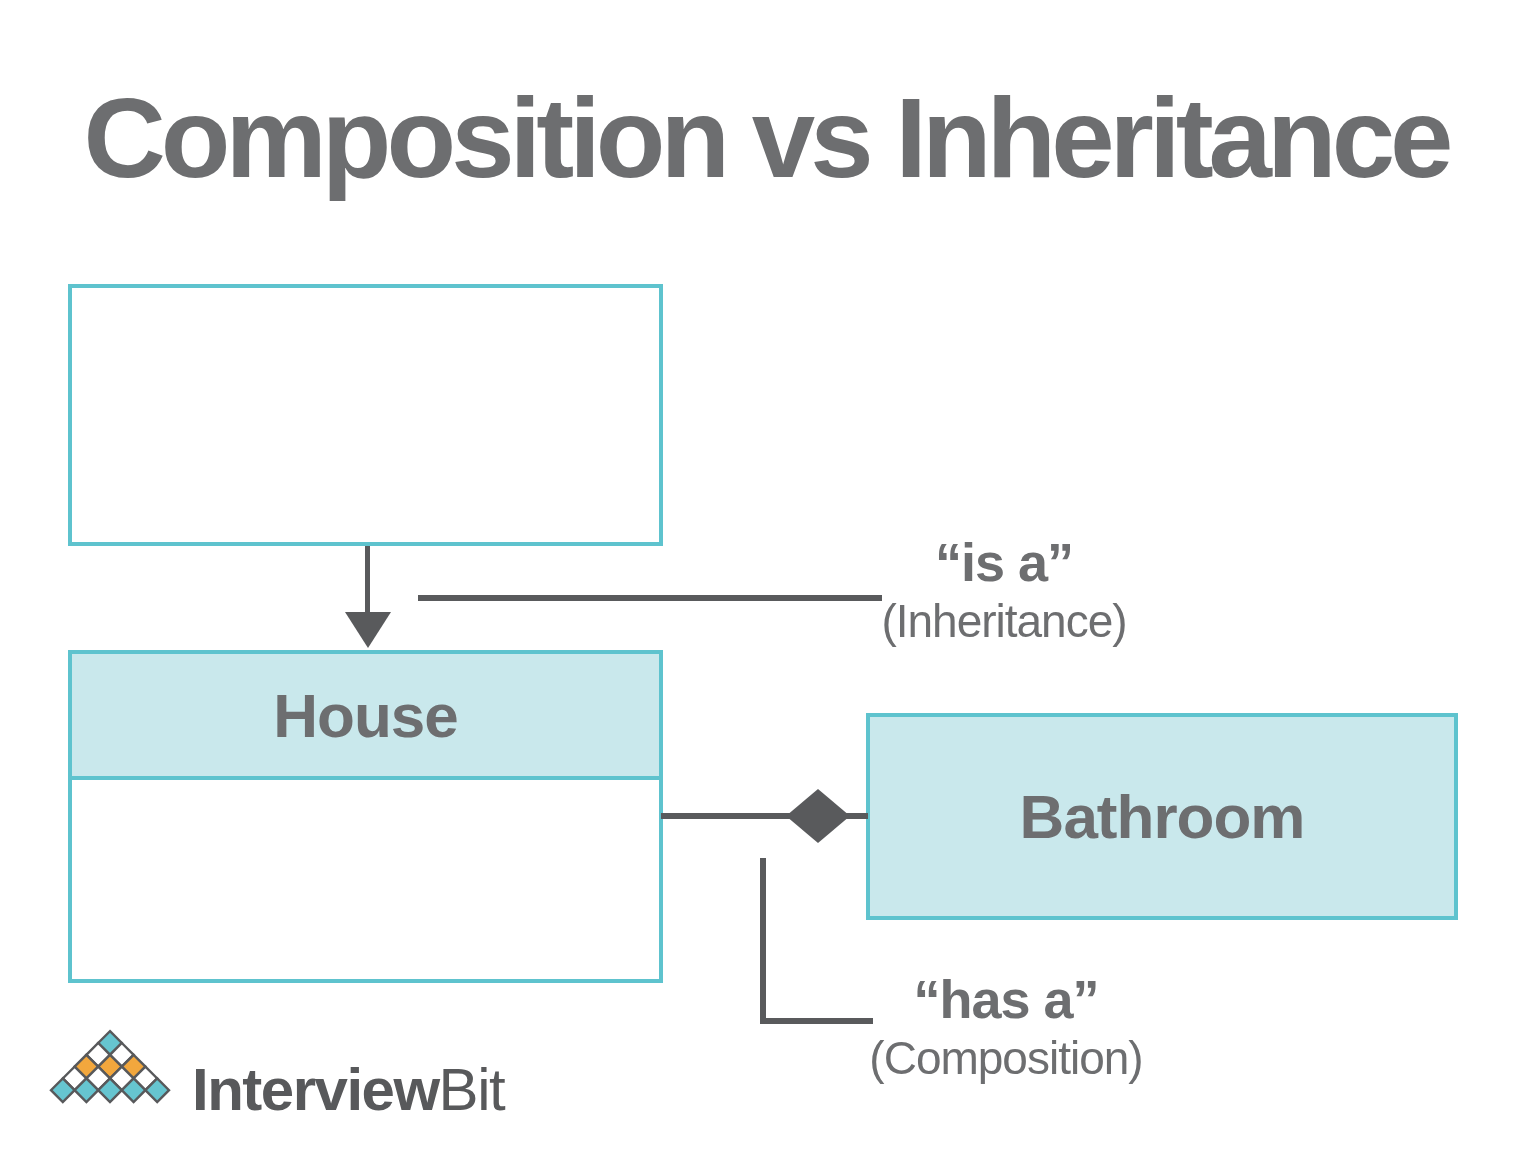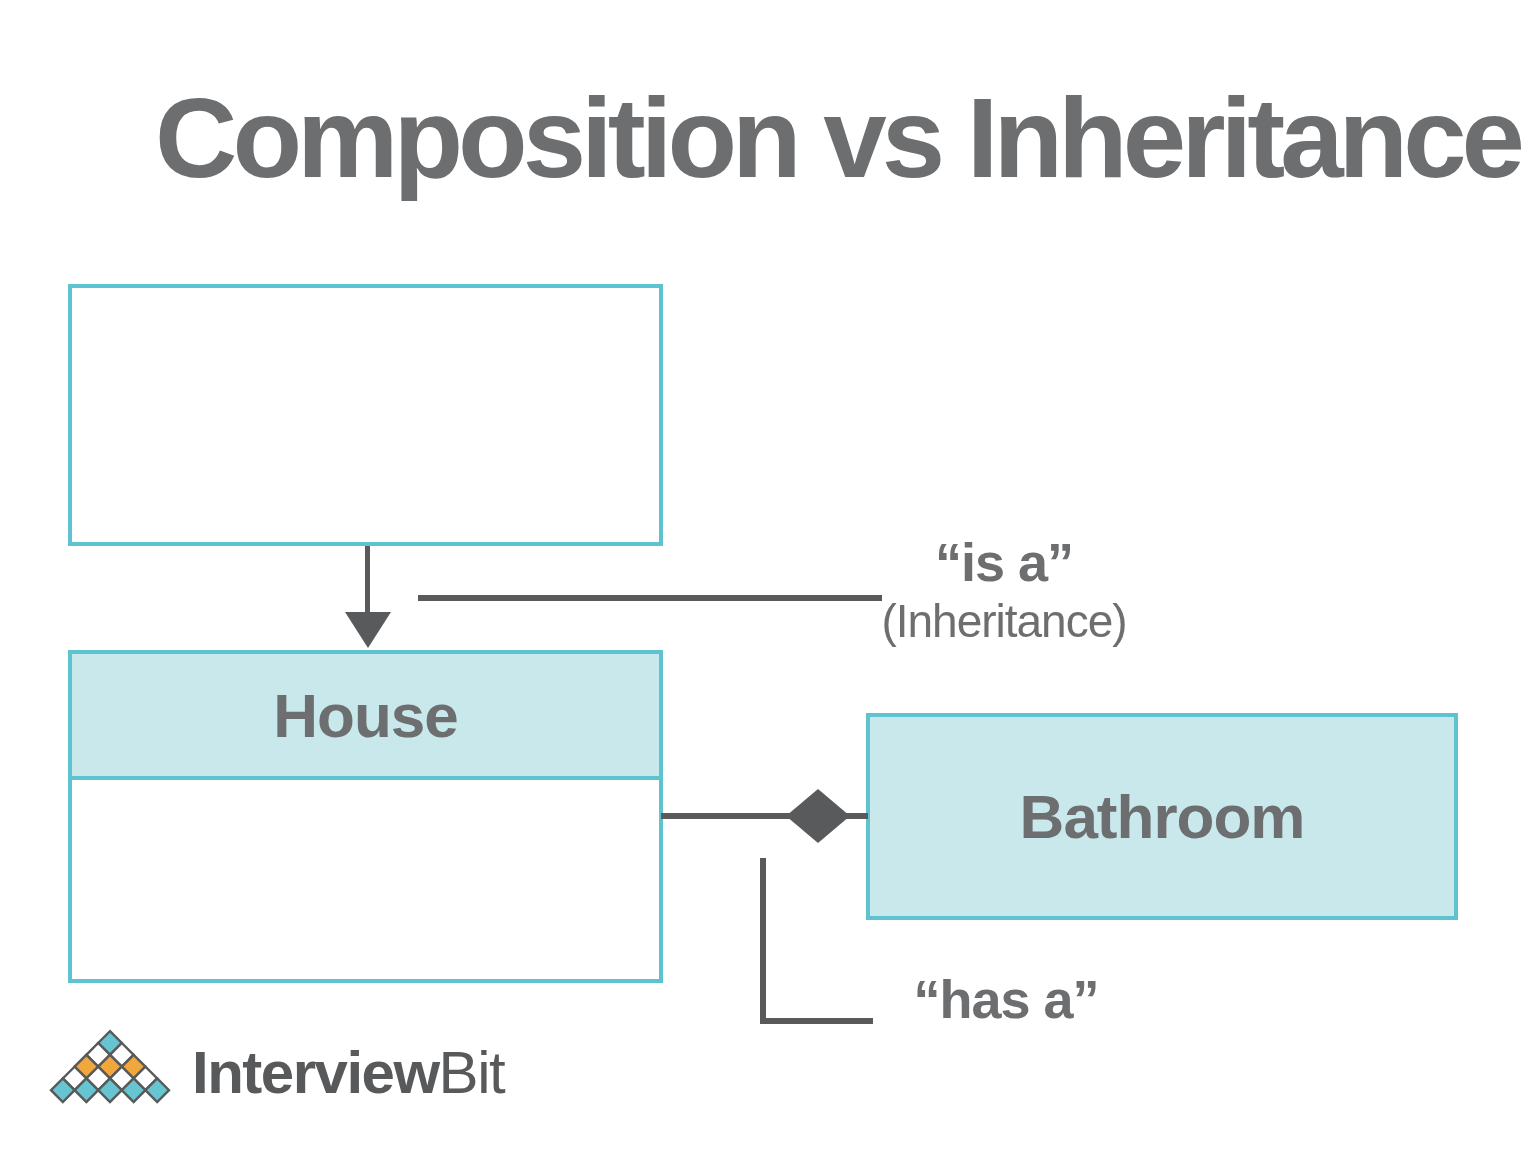--- a/index.html
+++ b/index.html
@@ -4,22 +4,22 @@
 <style>
   html,body{margin:0;padding:0;background:#fff;}
   .canvas{
     position:relative;
     width:1536px;height:1156px;
     background:var(--background,#fff);
     font-family:"Liberation Sans", sans-serif;
     overflow:hidden;
   }
   .page-title{
-    position:absolute;left:0;right:16px;top:78px;
-    margin:0;text-align:right;white-space:nowrap;
+    position:absolute;left:0;right:4px;top:78px;
+    margin:0;text-align:center;white-space:nowrap;
     font-size:114px;font-weight:700;letter-spacing:-5px;
     color:var(--text_gray,#6d6e70);line-height:1.05;
   }
   
   .uml-box{
     position:absolute;box-sizing:border-box;
     border:4px solid var(--teal_border,#5ec3ce);
     background:#fff;display:flex;flex-direction:column;
   }
   .uml-header{
@@ -63,21 +63,21 @@
   .rel-label{position:absolute;width:420px;text-align:center;color:var(--text_gray,#6d6e70);}
   .rel-main{font-size:54px;font-weight:700;line-height:62px;letter-spacing:-1px;}
   .rel-sub{font-size:46px;font-weight:400;line-height:56px;letter-spacing:-1px;}
   #isa-label{left:794px;top:531px;}
   #hasa-label{left:796px;top:968px;}
   
   .logo{position:absolute;left:48px;top:1029px;display:flex;align-items:flex-start;}
   .logo-pyramid{display:block;}
   .logo-pyramid .tile{stroke:var(--logo_text_gray,#58595b);stroke-width:2.4;stroke-linejoin:miter;}
   .logo-text{
-    margin-left:14px;margin-top:14px;white-space:nowrap;
+    margin-left:14px;margin-top:31px;white-space:nowrap;
     font-size:60px;line-height:1;letter-spacing:-1.5px;
     color:var(--logo_text_gray,#58595b);
   }
   .logo-text .b{font-weight:700;}
   .logo-text .l{font-weight:400;}
 </style>
 </head>
 <body>
 
 <div class="canvas">
@@ -106,20 +106,21 @@
     <div class="rel-main">“is a”</div>
     <div class="rel-sub">(Inheritance)</div>
   </div>
 
   <div class="line" id="comp-line"></div>
   <div id="comp-diamond"></div>
   <div class="line" id="elbow-vline"></div>
   <div class="line" id="elbow-hline"></div>
   <div class="rel-label" id="hasa-label">
     <div class="rel-main">“has a”</div>
+    <div class="rel-sub">(Composition)</div>
   </div>
 
   <div class="logo">
     <svg class="logo-pyramid" id="logo-pyramid" width="130" height="78" viewBox="0 0 130 78">
         <polygon points="62,2.1999999999999993 73.8,14 62,25.8 50.2,14" fill="#66c5d0" class="tile"></polygon>
         <polygon points="50.2,14 62,25.8 50.2,37.6 38.400000000000006,25.8" fill="#ffffff" class="tile"></polygon>
         <polygon points="73.8,14 85.6,25.8 73.8,37.6 62,25.8" fill="#ffffff" class="tile"></polygon>
         <polygon points="38.4,25.8 50.2,37.6 38.4,49.400000000000006 26.599999999999998,37.6" fill="#f2a73d" class="tile"></polygon>
         <polygon points="62,25.8 73.8,37.6 62,49.400000000000006 50.2,37.6" fill="#f2a73d" class="tile"></polygon>
         <polygon points="85.6,25.8 97.39999999999999,37.6 85.6,49.400000000000006 73.8,37.6" fill="#f2a73d" class="tile"></polygon>

